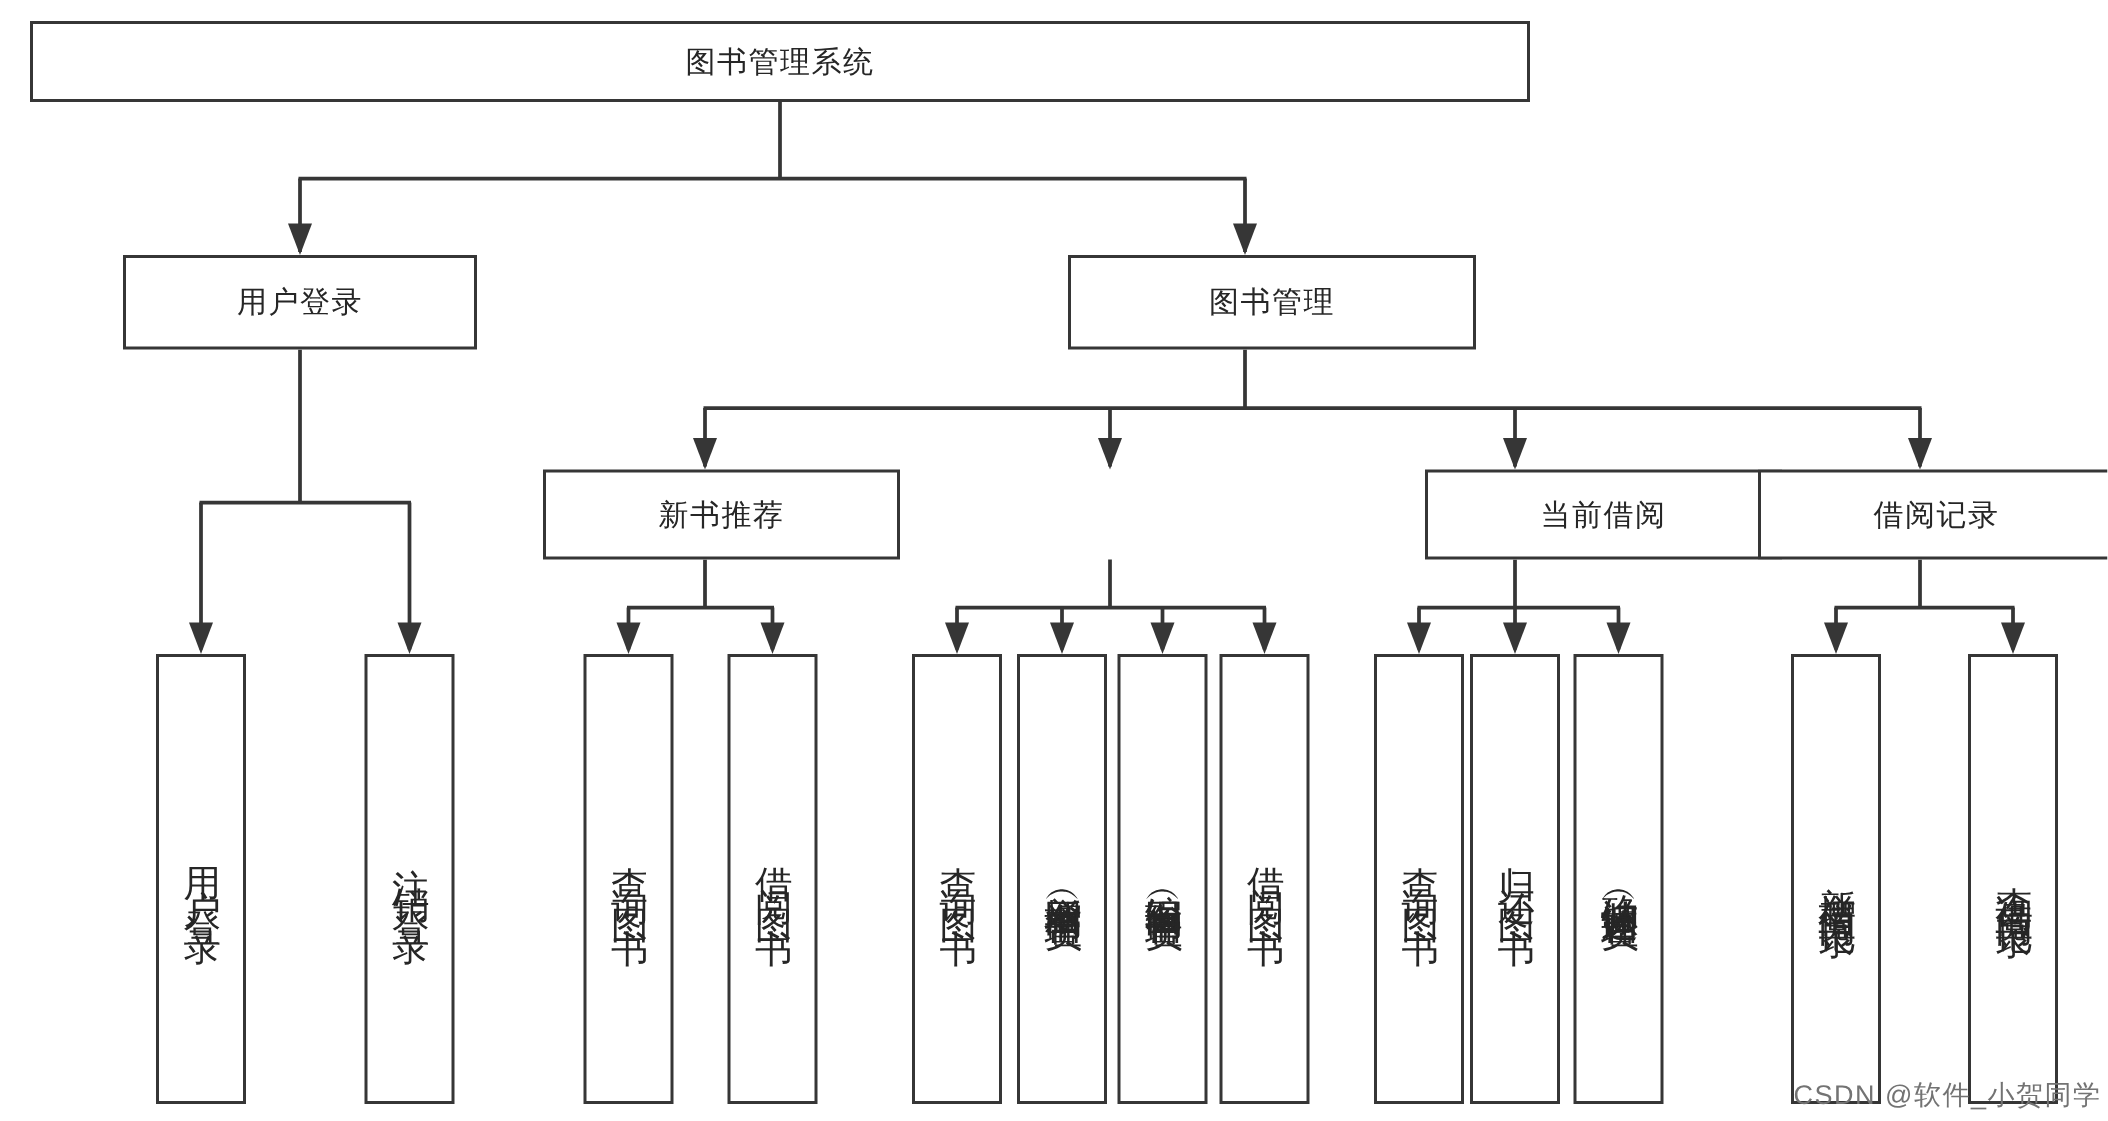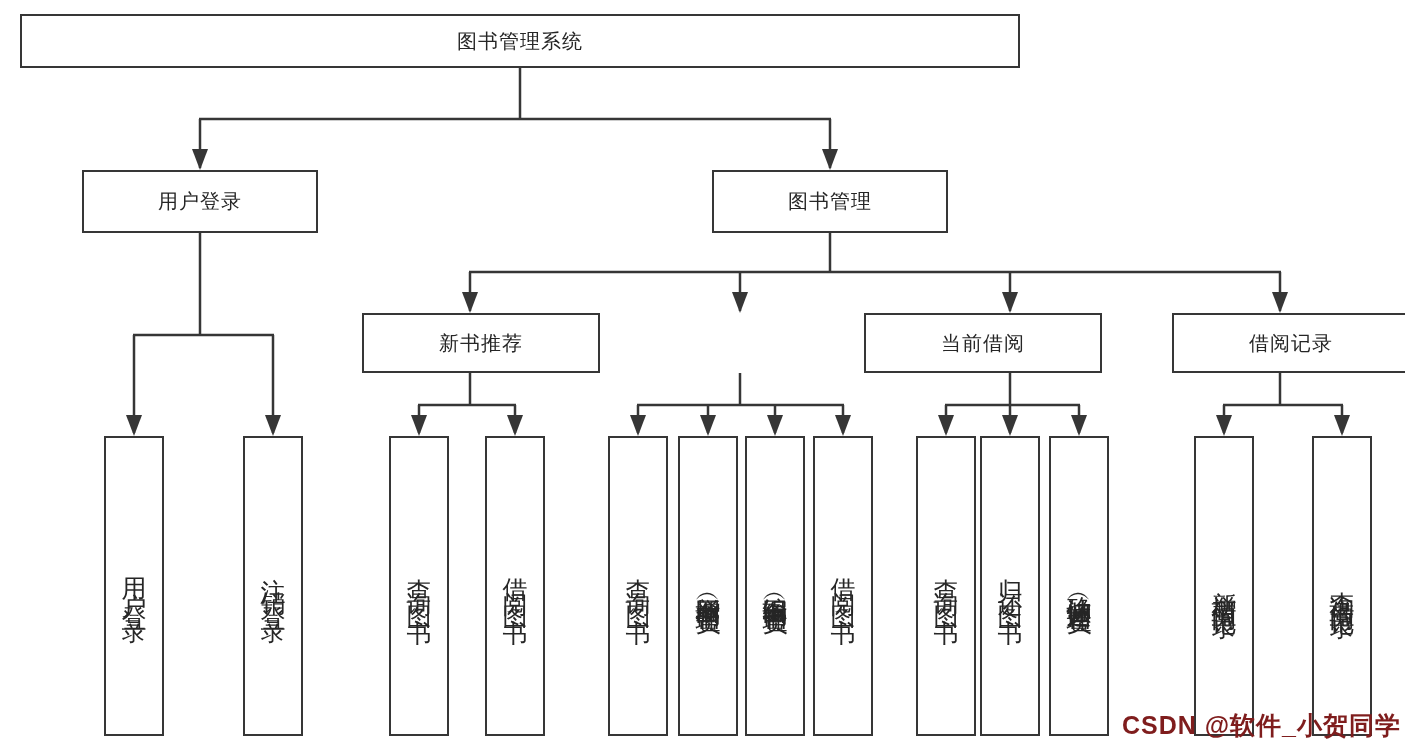--- a/index.html
+++ b/index.html
@@ -17,47 +17,46 @@
     position:absolute;
     box-sizing:border-box;
     border:2.5px solid #363636;
     background:#ffffff;
     display:flex; align-items:center; justify-content:center;
     color:#262626;
   }
   .h-box { font-size:20px; letter-spacing:1px; }
   .root-box  { left:20px;  top:14px;  width:1000px; height:54px; }
   .l2-a      { left:82px;  top:170px; width:236px;  height:63px; }
-  .l2-b      { left:712px; top:170px; width:236px;  height:63px; }
+  .l2-b      { left:712px; top:170px; width:272px;  height:63px; }
   .l3        { top:313px;  width:238px; height:60px; }
   .l3-1 { left:362px; }  .l3-2 { left:632px; }
-  .l3-3 { left:864px; }  .l3-4 { left:1172px;text-align:center; }
+  .l3-3 { left:950px; }  .l3-4 { left:1172px;text-align:center; }
   .v-box { top:436px; width:60px; height:300px; }
   .v-label {
     writing-mode:vertical-rl;
     text-orientation:mixed;
     font-size:25px;
     line-height:1.15;
     color:#262626;
     white-space:nowrap;
   }
   .va1 { left:104px; }  .va2 { left:243px; }
   .vb1 { left:389px; }  .vb2 { left:485px; }
   .vc1 { left:608px; }  .vc2 { left:678px; }
   .vc3 { left:745px; }  .vc4 { left:813px; }
   .vd1 { left:916px; }  .vd2 { left:980px; }
   .vd3 { left:1049px; }
   .ve1 { left:1194px; } .ve2 { left:1312px; }
   .watermark {
     position:absolute;
     right:4px; bottom:5px;
-    font-size:25px;
-    color:#7f1d1d;
+    font-size:18px;
+    color:#737373;
     letter-spacing:1px;
-    font-weight:bold;
   }
 </style>
 </head>
 <body>
 
 <div class="stage">
 
   <svg class="connectors" viewBox="0 0 1405 747">
 
     <g>

